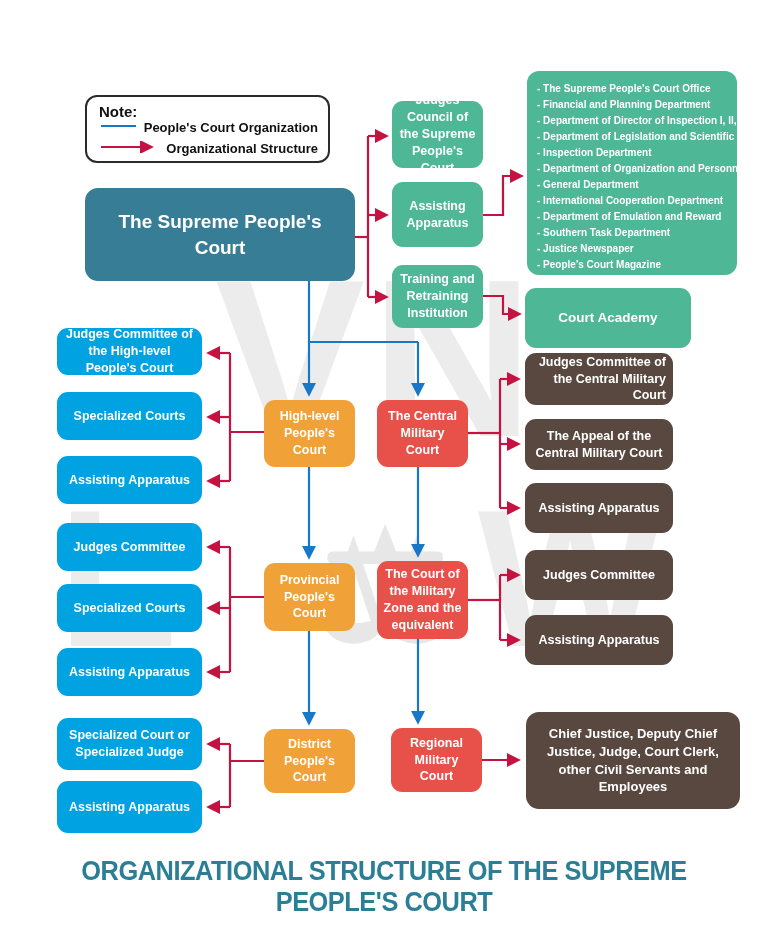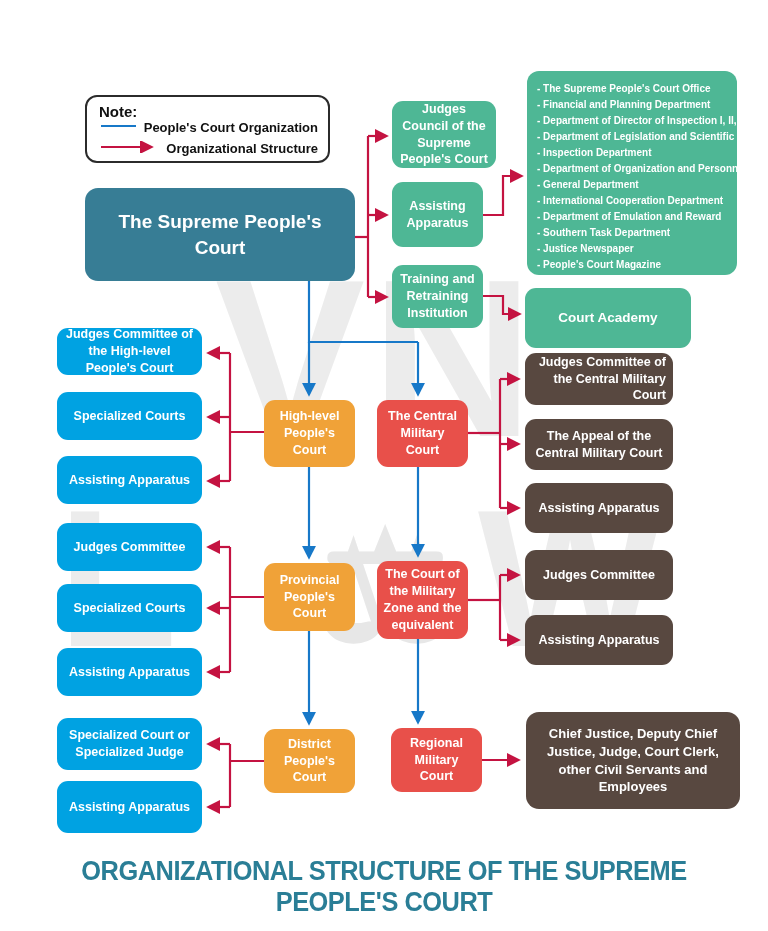--- a/index.html
+++ b/index.html
@@ -130,21 +130,21 @@
     <div class="legend-row">
       <svg width="64" height="12">
         <path d="M2,6 L52,6" stroke="#c41341" stroke-width="2.2" fill="none" marker-end="url(#ar)"></path>
       </svg>
       <span class="legend-label">Organizational Structure</span>
     </div>
   </div>
 
   <div class="node teal root-node" style="left:85px;top:188px;width:270px;height:93px;">The Supreme People's Court</div>
 
-  <div class="node green" style="left:392px;top:101px;width:104px;height:67px;text-align:center;">Judges Council of the Supreme People's Court</div>
+  <div class="node green" style="left:392px;top:101px;width:91px;height:67px;text-align:center;">Judges Council of the Supreme People's Court</div>
   <div class="node green" style="left:392px;top:182px;width:91px;height:65px;">Assisting Apparatus</div>
   <div class="node green" style="left:392px;top:265px;width:91px;height:63px;">Training and Retraining Institution</div>
   <div class="node green" style="left:525px;top:288px;width:166px;height:60px;font-size:13.5px;">Court Academy</div>
 
   <div class="dept-list" style="left:527px;top:71px;width:210px;height:204px;">
     <span>- The Supreme People's Court Office</span>
     <span>- Financial and Planning Department</span>
     <span>- Department of Director of Inspection I, II, III</span>
     <span>- Department of Legislation and Scientific Management</span>
     <span>- Inspection Department</span>

